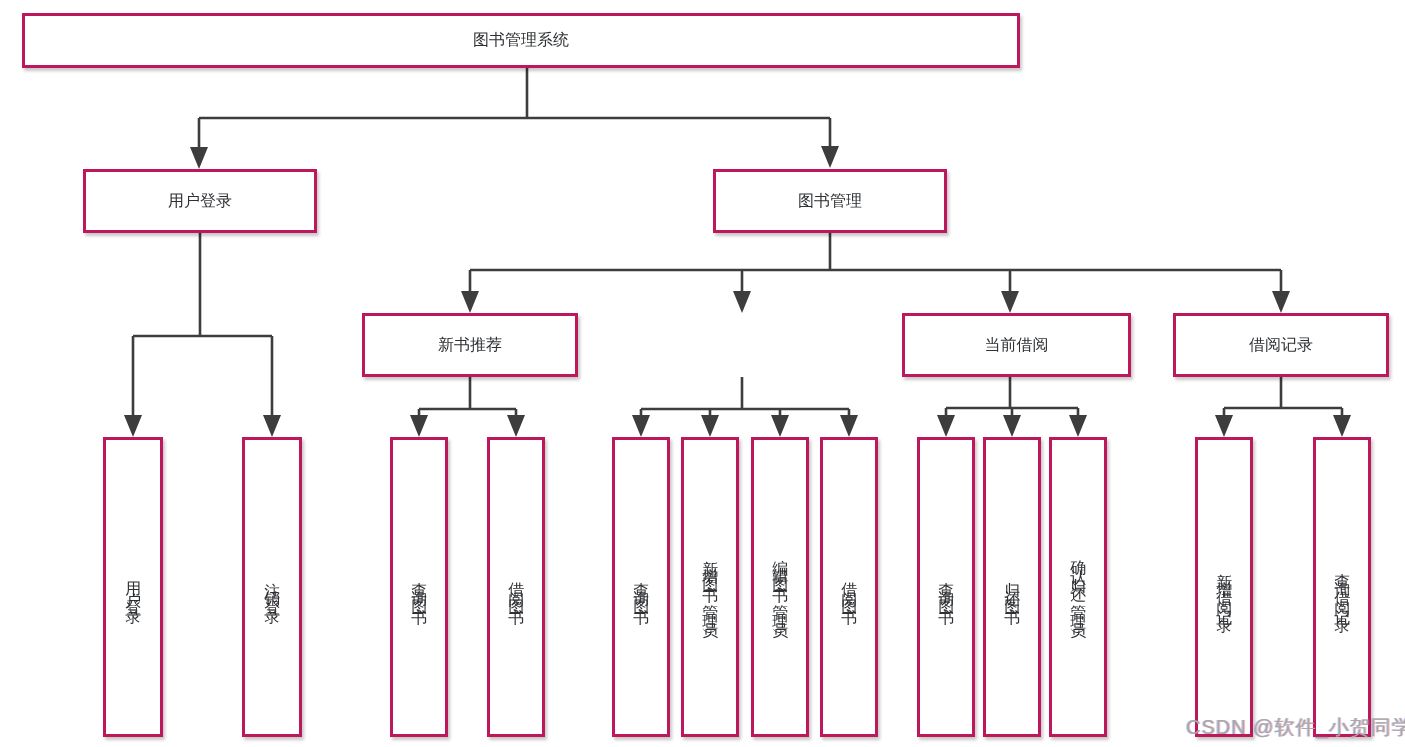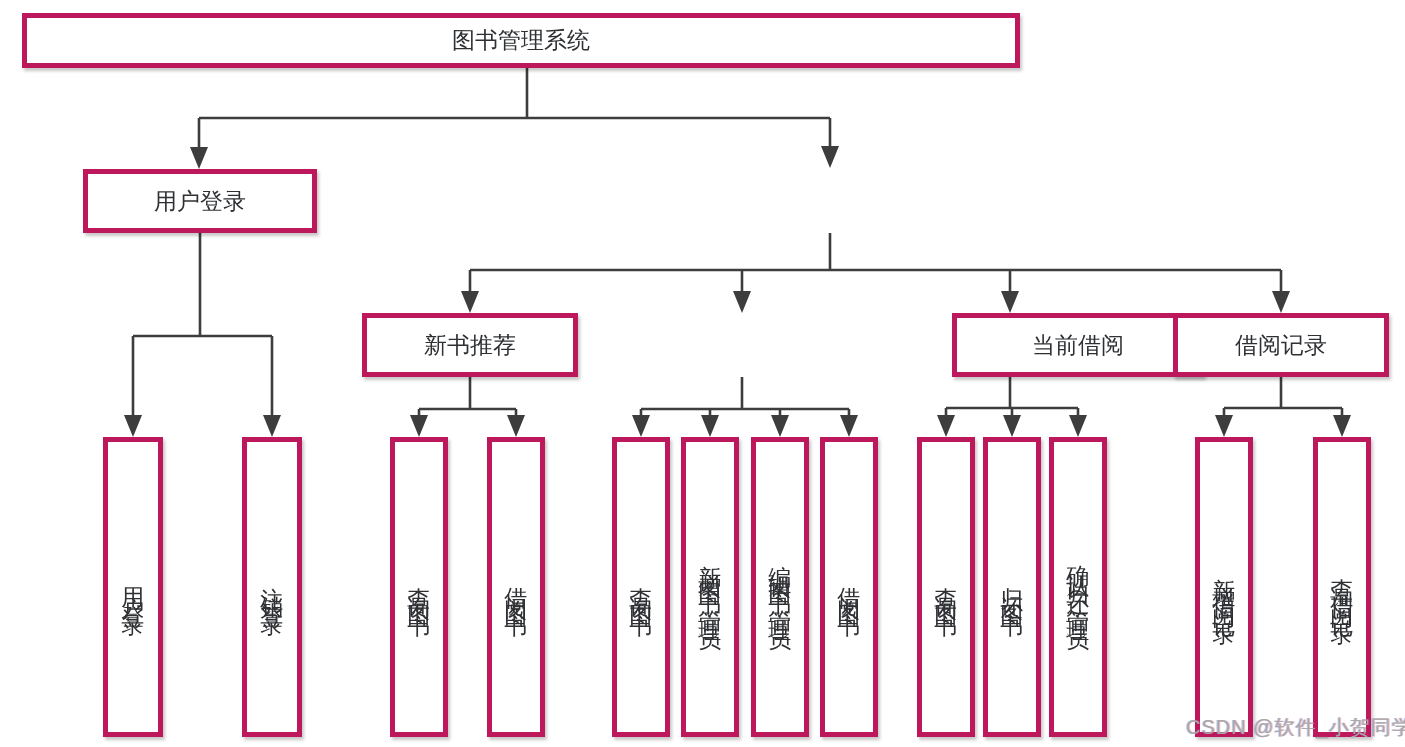--- a/index.html
+++ b/index.html
@@ -18,27 +18,27 @@
   #connectors {
     position: absolute;
     left: 0;
     top: 0;
     z-index: 1;
   }
   .box {
     position: absolute;
     box-sizing: border-box;
     background: #ffffff;
-    border: 5px solid #be185d;
+    border: 3px solid #be185d;
     box-shadow: 2px 3px 3px rgba(0,0,0,0.22);
     display: flex;
     align-items: center;
     justify-content: center;
     color: #2e3033;
-    font-size: 23px;
+    font-size: 16px;
     z-index: 2;
     white-space: nowrap;
   }
   .box span {
     display: block;
   }
   .leaf span {
     writing-mode: vertical-rl;
     text-orientation: mixed;
     letter-spacing: 9px;
@@ -105,25 +105,28 @@
              M1333 415 L1351 415 L1342 437 Z" fill="#3d3d3d"></path>
   </svg>
 
   <div class="box" style="left:22px; top:13px; width:998px; height:55px">
     <span>图书管理系统</span>
   </div>
 
   <div class="box" style="left:83px; top:169px; width:234px; height:64px">
     <span>用户登录</span>
   </div>
+  <div class="box" style="left:713px; top:169px; width:234px; height:64px">
+    <span>图书管理</span>
+  </div>
 
   <div class="box" style="left:362px; top:313px; width:216px; height:64px">
     <span>新书推荐</span>
   </div>
-  <div class="box" style="left:952px; top:313px; width:252px; height:64px">
+  <div class="box" style="left:902px; top:313px; width:229px; height:64px">
     <span>当前借阅</span>
   </div>
   <div class="box" style="left:1173px; top:313px; width:216px; height:64px">
     <span>借阅记录</span>
   </div>
 
   <div class="box leaf" style="left:103px; top:437px; width:60px; height:300px">
     <span>用户登录</span>
   </div>
   <div class="box leaf" style="left:242px; top:437px; width:60px; height:300px">

